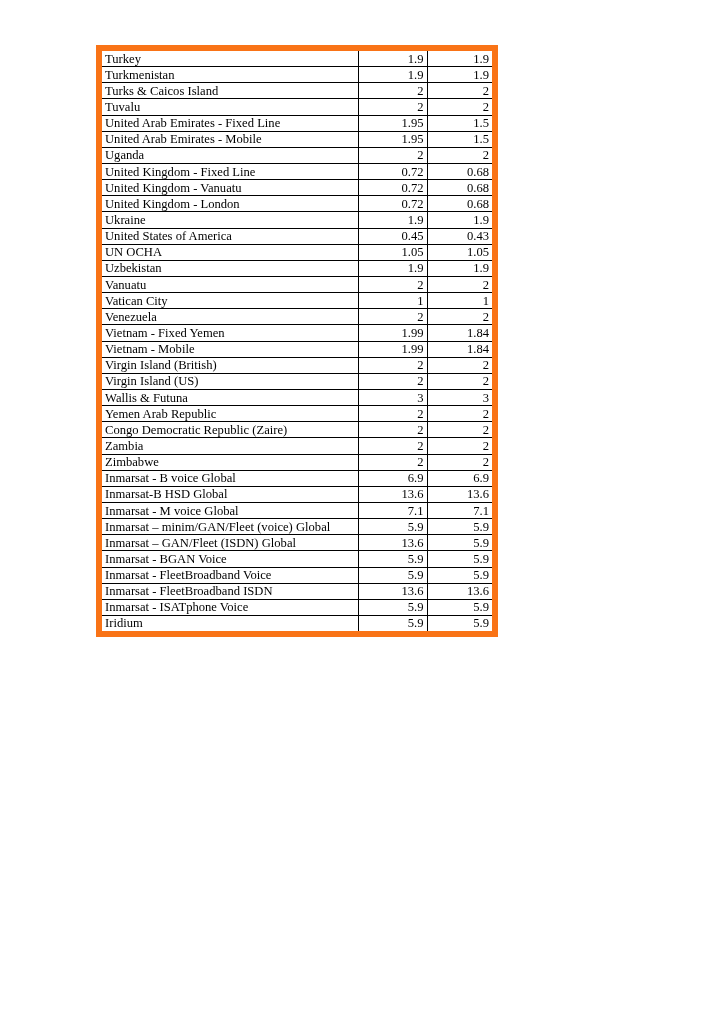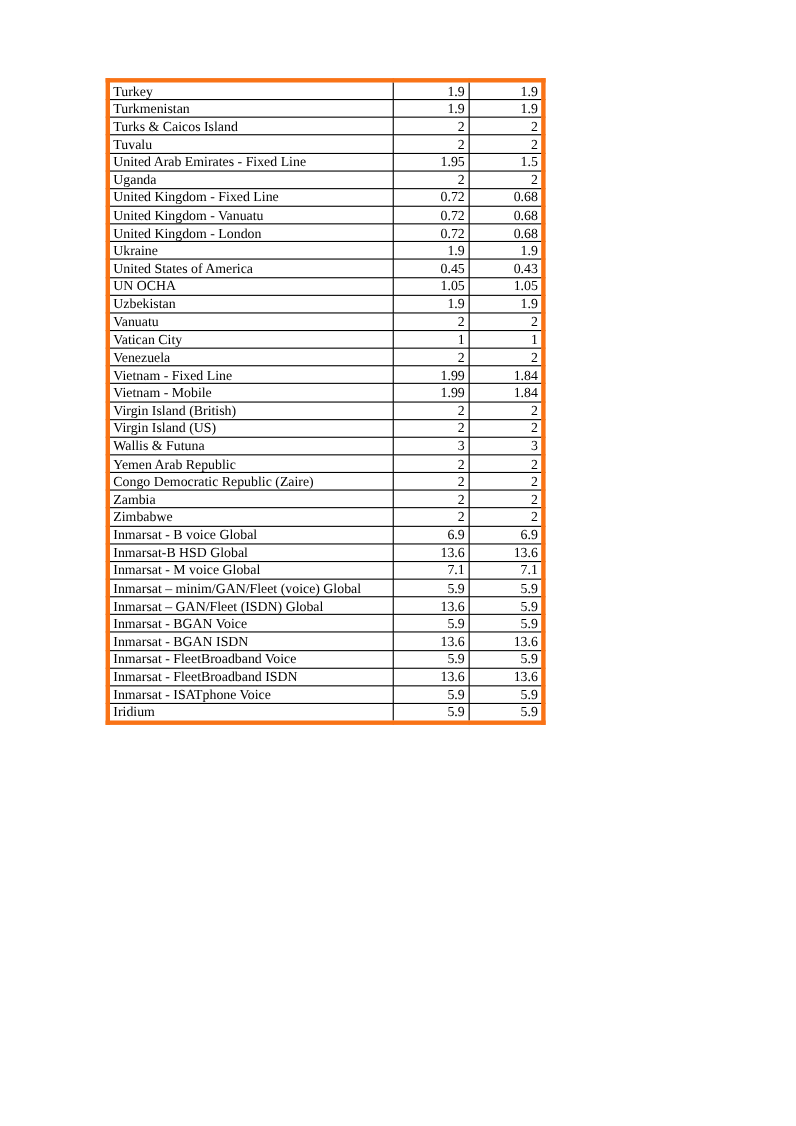--- a/index.html
+++ b/index.html
@@ -26,22 +26,21 @@
     overflow: hidden;
   }
 
   #rate-table {
     position: absolute;
     left: 96px;
     top: 45px;
     width: 398px;
     border-collapse: collapse;
     table-layout: fixed;
-    border: 4px solid #f97316;
-    margin-top: 26px;
+    border: 6px solid #f97316;
   }
 
   #rate-table col.c-name  { width: 259px; }
   #rate-table col.c-val1  { width: 69px; }
   #rate-table col.c-val2  { width: 68px; }
 
   #rate-table td {
     height: 15.15px;
     line-height: 14px;
     font-size: 12.6px;
@@ -91,20 +90,25 @@
           <td class="name">Tuvalu</td>
           <td class="num">2</td>
           <td class="num">2</td>
         </tr>
         <tr>
           <td class="name">United Arab Emirates - Fixed Line</td>
           <td class="num">1.95</td>
           <td class="num">1.5</td>
         </tr>
         <tr>
+          <td class="name">United Arab Emirates - Mobile</td>
+          <td class="num">1.95</td>
+          <td class="num">1.5</td>
+        </tr>
+        <tr>
           <td class="name">Uganda</td>
           <td class="num">2</td>
           <td class="num">2</td>
         </tr>
         <tr>
           <td class="name">United Kingdom - Fixed Line</td>
           <td class="num">0.72</td>
           <td class="num">0.68</td>
         </tr>
         <tr>
@@ -146,21 +150,21 @@
           <td class="name">Vatican City</td>
           <td class="num">1</td>
           <td class="num">1</td>
         </tr>
         <tr>
           <td class="name">Venezuela</td>
           <td class="num">2</td>
           <td class="num">2</td>
         </tr>
         <tr>
-          <td class="name">Vietnam - Fixed Line</td>
+          <td class="name">Vietnam - Fixed Yemen</td>
           <td class="num">1.99</td>
           <td class="num">1.84</td>
         </tr>
         <tr>
           <td class="name">Vietnam - Mobile</td>
           <td class="num">1.99</td>
           <td class="num">1.84</td>
         </tr>
         <tr>
           <td class="name">Virgin Island (British)</td>
@@ -221,25 +225,20 @@
           <td class="name">Inmarsat – GAN/Fleet (ISDN) Global</td>
           <td class="num">13.6</td>
           <td class="num">5.9</td>
         </tr>
         <tr>
           <td class="name">Inmarsat - BGAN Voice</td>
           <td class="num">5.9</td>
           <td class="num">5.9</td>
         </tr>
         <tr>
-          <td class="name">Inmarsat - BGAN ISDN</td>
-          <td class="num">13.6</td>
-          <td class="num">13.6</td>
-        </tr>
-        <tr>
           <td class="name">Inmarsat - FleetBroadband Voice</td>
           <td class="num">5.9</td>
           <td class="num">5.9</td>
         </tr>
         <tr>
           <td class="name">Inmarsat - FleetBroadband ISDN</td>
           <td class="num">13.6</td>
           <td class="num">13.6</td>
         </tr>
         <tr>

